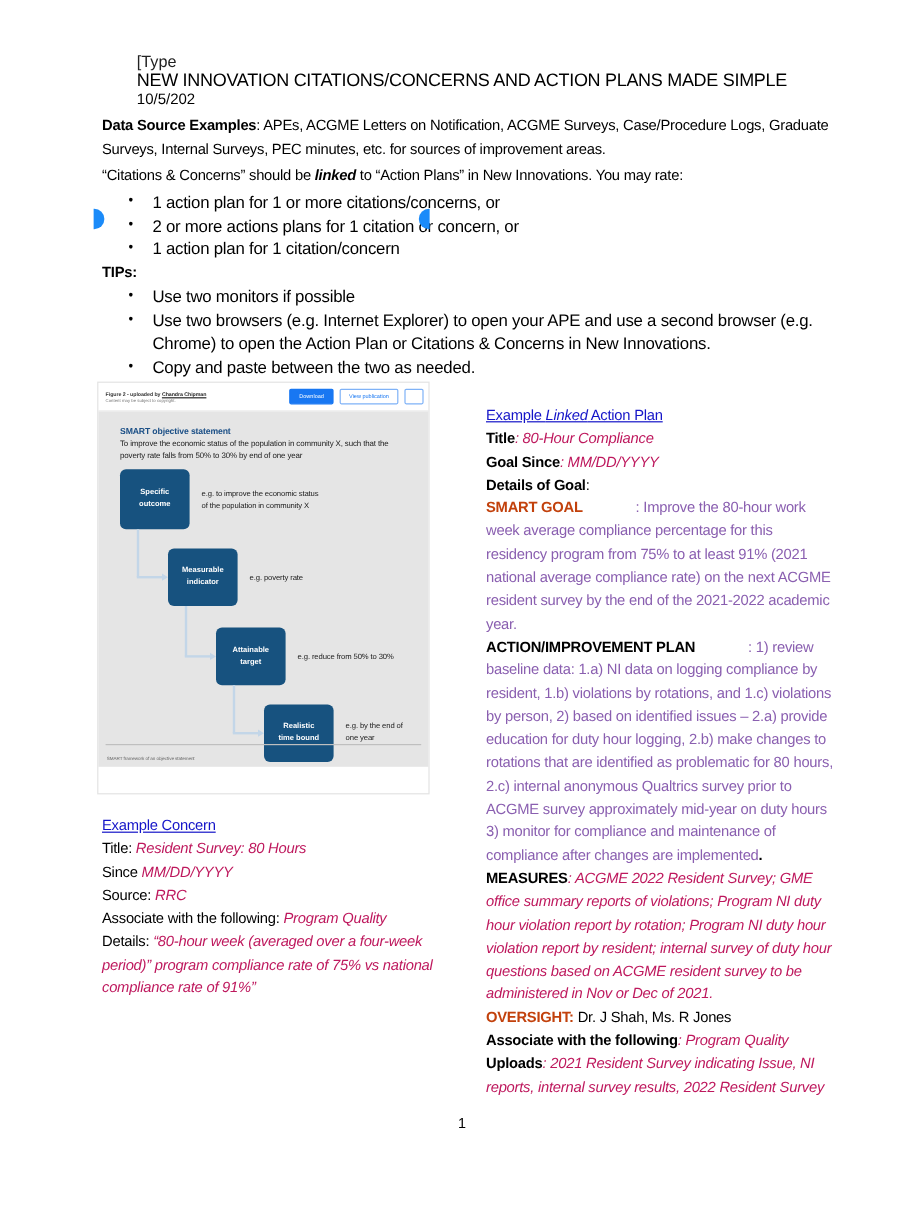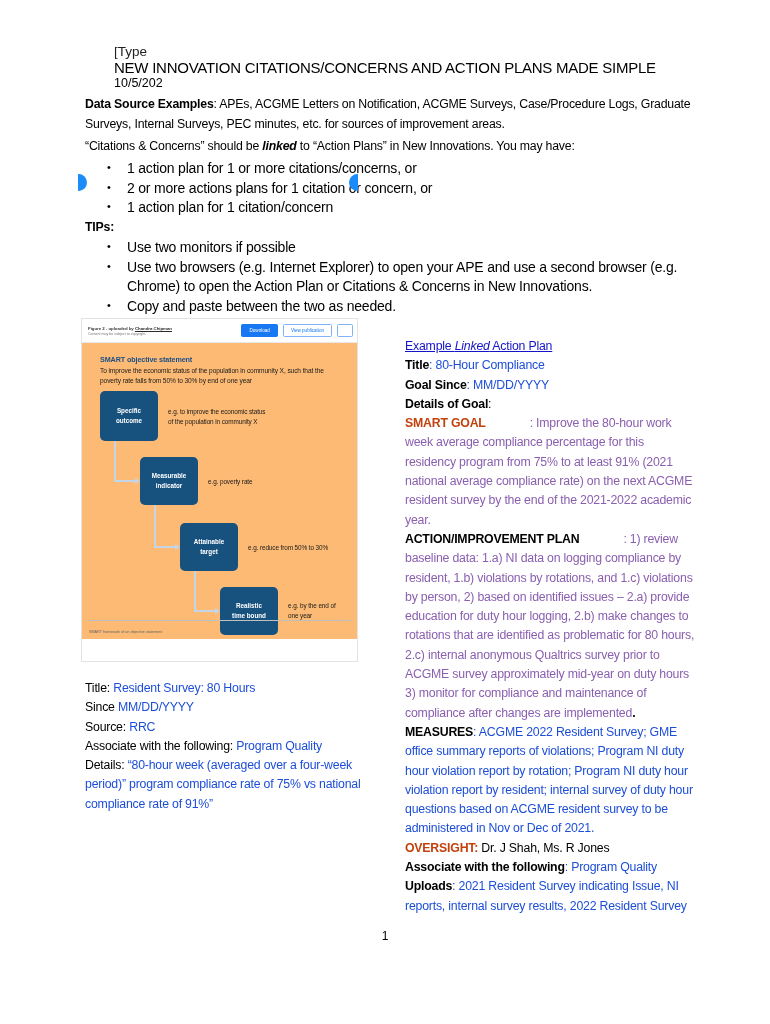--- a/index.html
+++ b/index.html
@@ -172,21 +172,21 @@
   .fig-btn.blank {
     background: #ffffff;
     border: 1px solid #7fb2f7;
     width: 14px;
     padding: 0;
   }
 
   .fig-canvas {
     position: relative;
     height: 296px;
-    background: #fdba74;
+    background: #e5e5e5;
     overflow: hidden;
   }
   .smart-title {
     position: absolute;
     left: 18px;
     top: 12px;
     font-size: 7.2px;
     font-weight: bold;
     color: #1b4f86;
     letter-spacing: -0.1px;
@@ -272,21 +272,21 @@
   }
 
   
   .example-head {
     font-weight: normal;
     color: #1414c8;
     text-decoration: underline;
     font-size: 12.3px;
   }
   .purple { color: #8a5fb0; margin-left: 44px; }
-  .purple-i { color: #1d4ed8; }
+  .purple-i { color: #be185d; font-style: italic; }
   .purple-b { color: #c2410c; font-weight: bold; }
 
   #example-concern {
     left: 85px;
     top: 679px;
     width: 300px;
   }
   #example-action-plan {
     left: 405px;
     top: 337px;
@@ -318,21 +318,21 @@
     <span class="header-type">[Type</span>
     <span class="header-title">NEW INNOVATION CITATIONS/CONCERNS AND ACTION PLANS MADE SIMPLE</span>
     <span class="header-date">10/5/202</span>
   </div>
 
   <div class="block" id="data-source">
     <span class="b">Data Source Examples</span><span>:  APEs, ACGME Letters on Notification, ACGME Surveys, Case/Procedure Logs, Graduate Surveys, Internal Surveys, PEC minutes, etc. for sources of improvement areas.</span>
   </div>
 
   <div class="block" id="citations-intro">
-    <span>“Citations &amp; Concerns” should be </span><span class="bi">linked</span><span> to “Action Plans” in New Innovations.  You may have:</span>
+    <span>“Citations &amp; Concerns” should be </span><span class="bi">linked</span><span> to “Action Plans” in New Innovations.  You may rate:</span>
   </div>
 
   <ul class="bullets block" id="citation-bullets">
     <li>1 action plan for 1 or more citations/concerns, or</li>
     <li>2 or more actions plans for 1 citation or concern, or</li>
     <li>1 action plan for 1 citation/concern</li>
   </ul>
 
   <div class="block" id="tips-label">TIPs:</div>
 
@@ -405,20 +405,23 @@
       <div class="fig-footline"></div>
       <div class="fig-caption">SMART framework of an objective statement</div>
     </div>
   </div>
 
   <div class="carousel-arrow left"></div>
   <div class="carousel-arrow right"></div>
 
   <div class="block" id="example-concern">
     <div class="line">
+      <span class="example-head">Example Concern</span>
+    </div>
+    <div class="line">
       <span>Title: </span><span class="purple-i">Resident Survey: 80 Hours</span>
     </div>
     <div class="line">
       <span>Since </span><span class="purple-i">MM/DD/YYYY</span>
     </div>
     <div class="line">
       <span>Source: </span><span class="purple-i">RRC</span>
     </div>
     <div class="line">
       <span>Associate with the following: </span><span class="purple-i">Program Quality</span>

